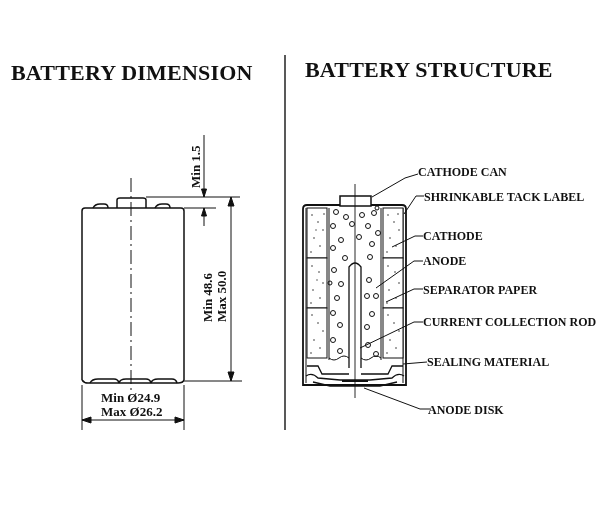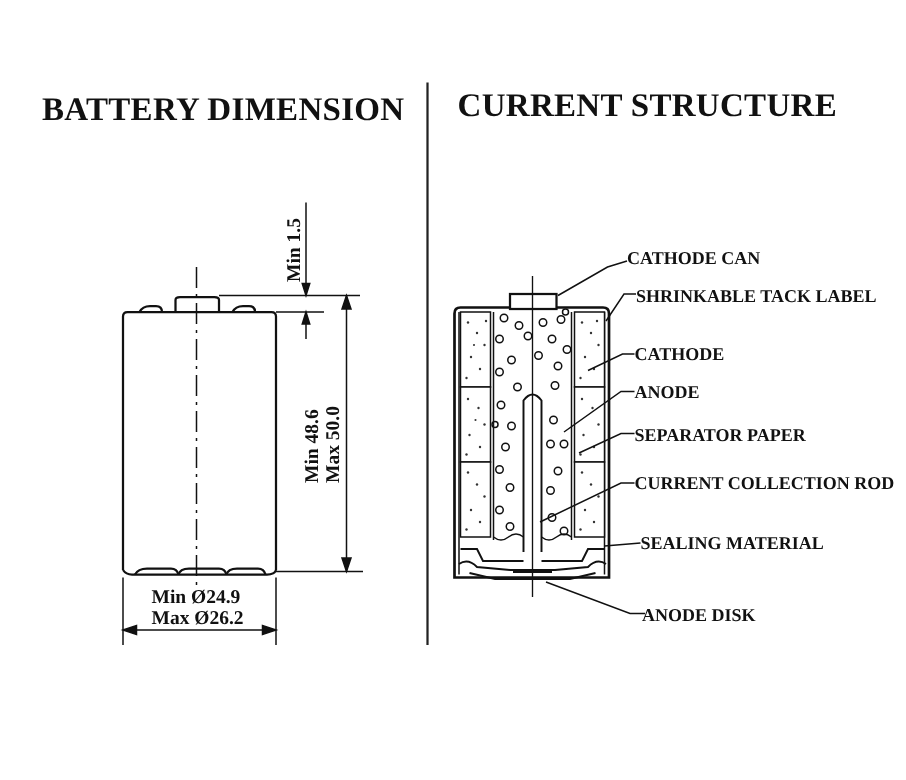--- a/index.html
+++ b/index.html
@@ -1,28 +1,28 @@
 <!DOCTYPE html>
 <html><head>
 <meta charset="utf-8">
 <style>
   html,body{margin:0;padding:0;background:#fff;}
   body{width:604px;height:520px;position:relative;overflow:hidden;font-family:"Liberation Serif","DejaVu Serif",serif;color:#111;}
   .title{position:absolute;font-weight:bold;font-size:22px;letter-spacing:0.2px;white-space:nowrap;}
-  #title-left{left:28px;top:60px;}
+  #title-left{left:11px;top:60px;}
   #title-right{left:305px;top:57px;}
   svg{position:absolute;left:0;top:0;}
   .lbl{font-family:"Liberation Serif","DejaVu Serif",serif;font-weight:bold;font-size:12px;fill:#111;}
   .dim{font-family:"Liberation Serif","DejaVu Serif",serif;font-weight:bold;font-size:13px;fill:#111;}
 </style>
 </head>
 <body>
 
 <div class="title" id="title-left">BATTERY DIMENSION</div>
-<div class="title" id="title-right">CURRENT STRUCTURE</div>
+<div class="title" id="title-right">BATTERY STRUCTURE</div>
 
 <svg width="604" height="520" viewBox="0 0 604 520">
 
   <line x1="285" y1="55" x2="285" y2="430" stroke="#222" stroke-width="1.5"></line>
 
   <g fill="none" stroke="#111" stroke-width="1.5">
 
     <path d="M82,380 L82,211 Q82,208 85,208 L181,208 Q184,208 184,211 L184,380"></path>
 
     <path d="M117,208 L117,200 Q117,198 120,198 L143,198 Q146,198 146,200 L146,208"></path>

